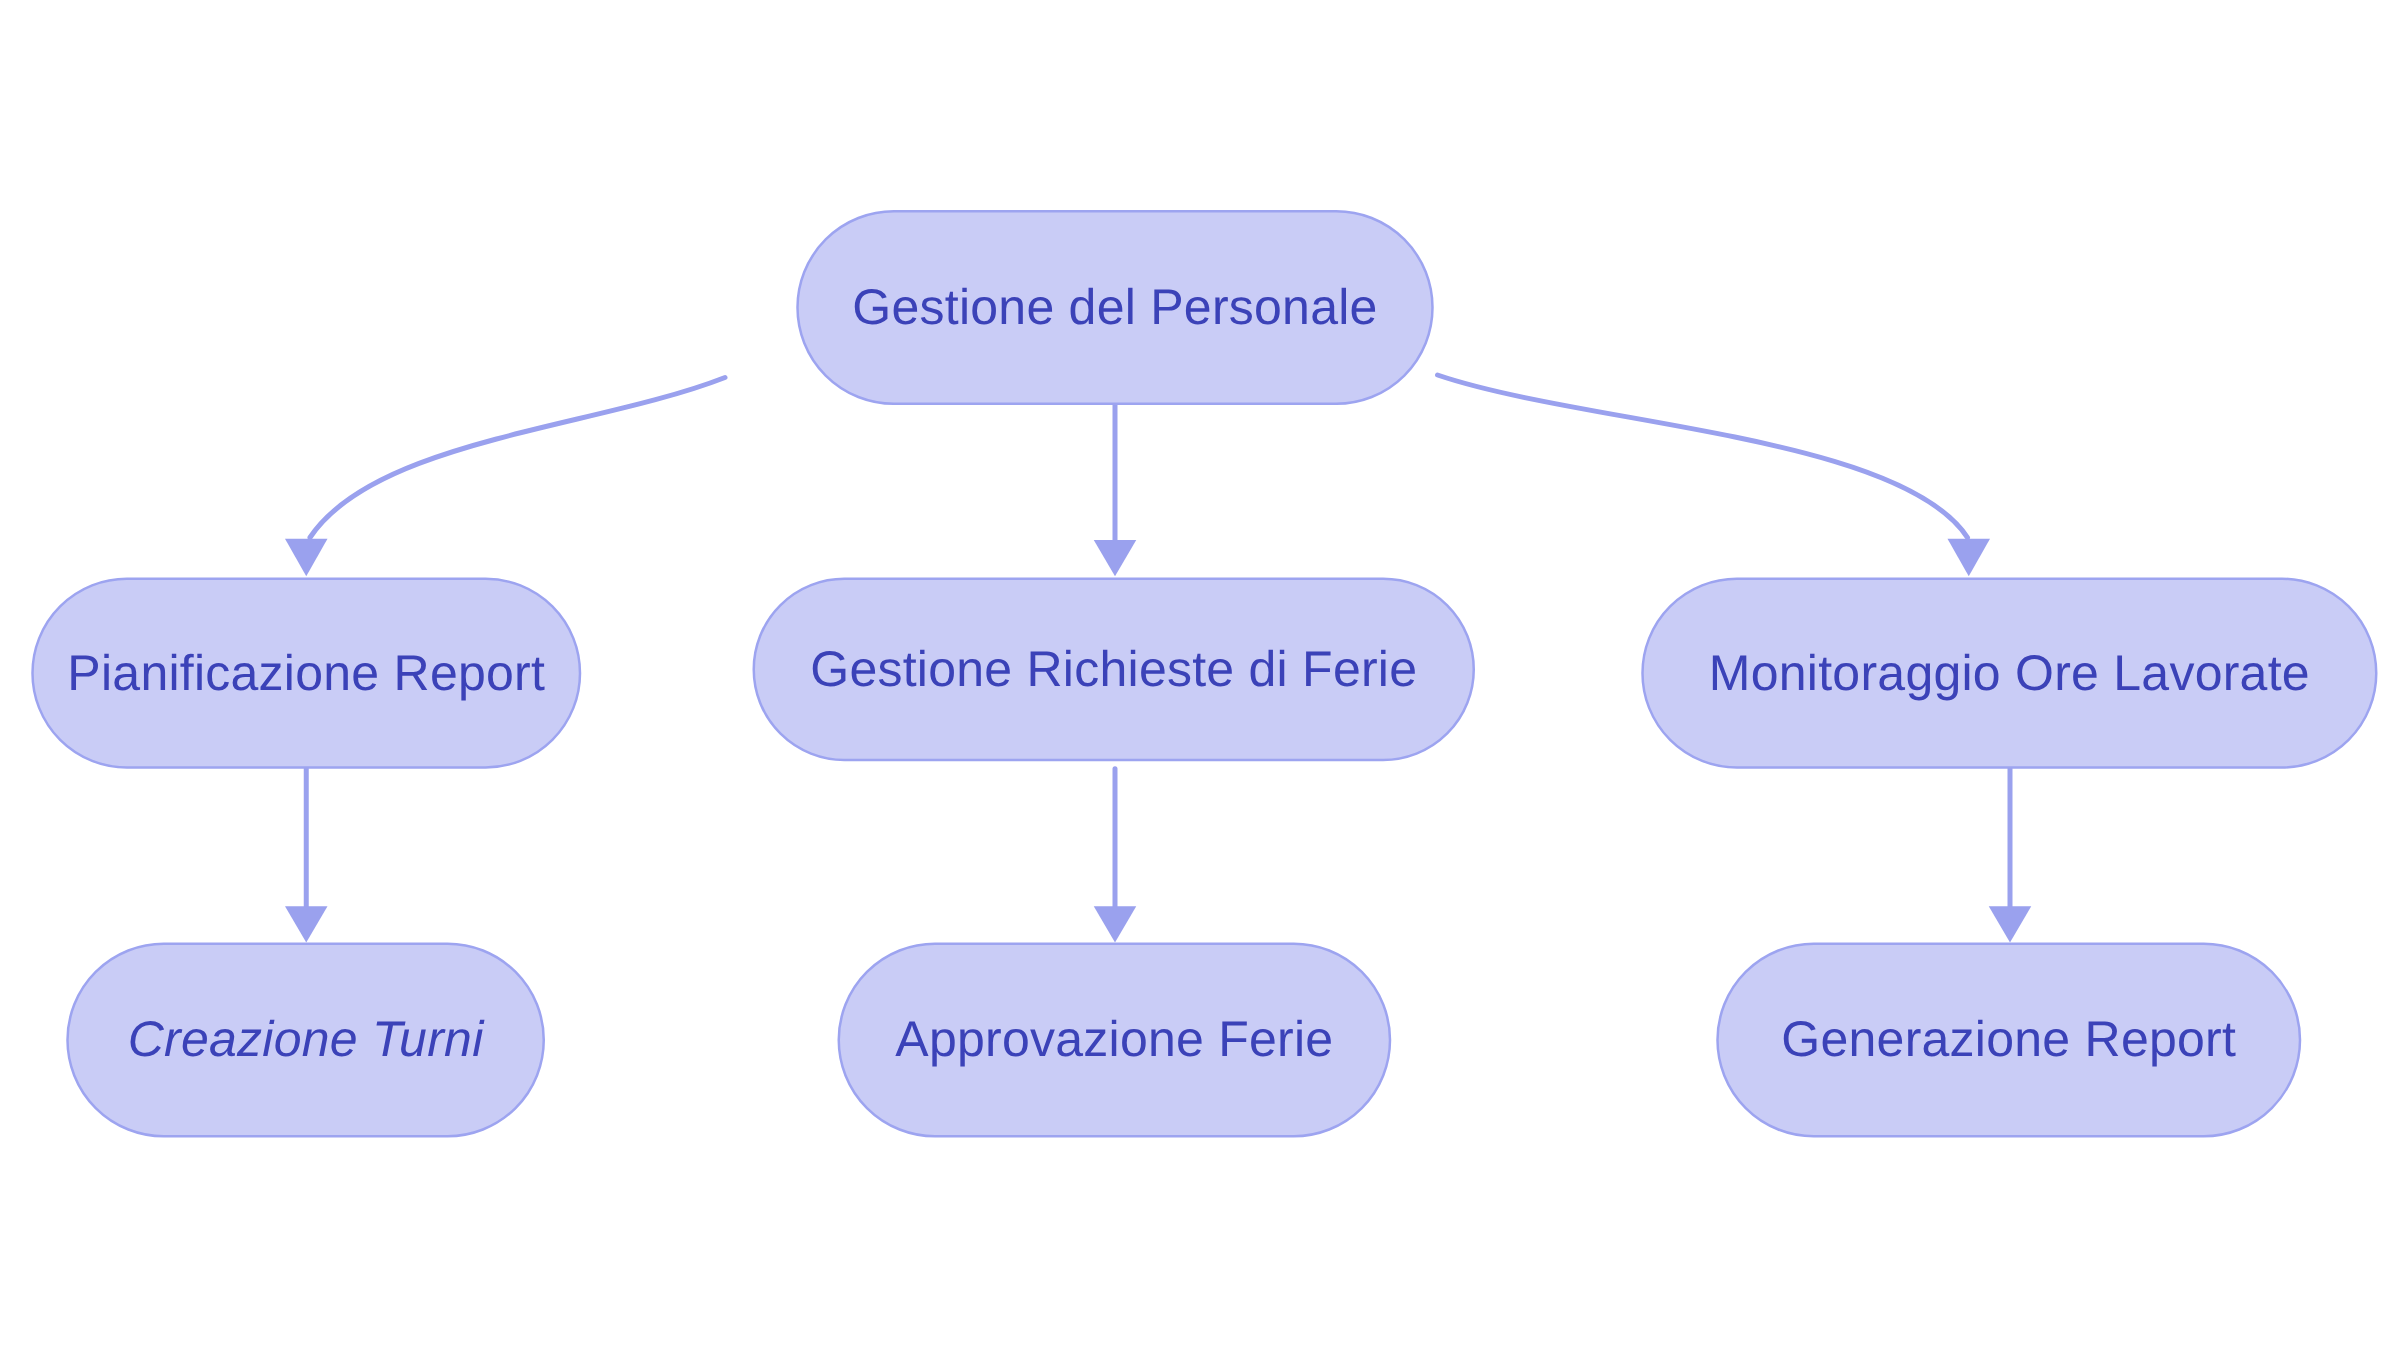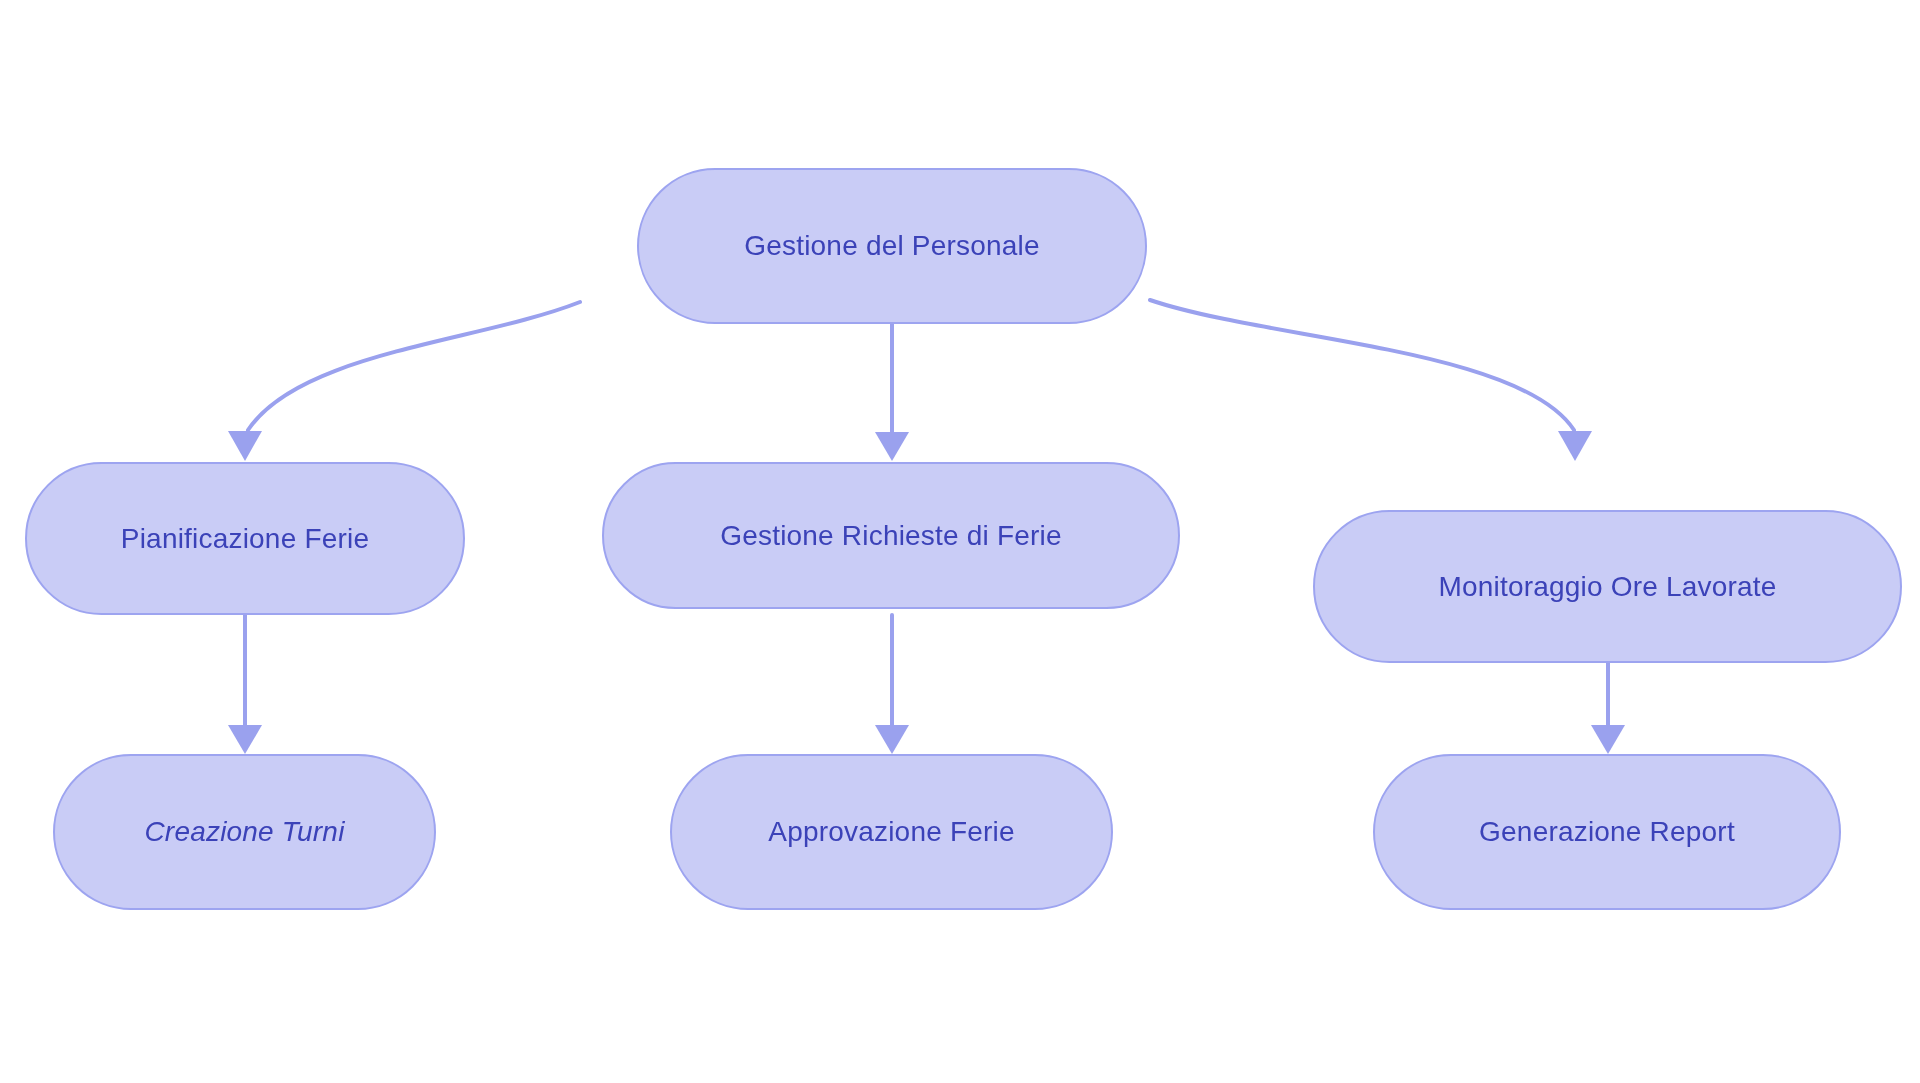--- a/index.html
+++ b/index.html
@@ -36,30 +36,30 @@
   .node {
     position: absolute;
     box-sizing: border-box;
     background: var(--node-fill, #c9ccf6);
     border: 2.5px solid var(--node-border, #9da4f0);
     border-radius: 78px;
     display: flex;
     align-items: center;
     justify-content: center;
     color: var(--node-text, #3b42b8);
-    font-size: 28px;
+    font-size: 40px;
     line-height: 1;
     letter-spacing: 0.2px;
     white-space: nowrap;
     cursor: default;
   }
   #node-root       { left: 637px;  top: 168px; width: 510px; height: 156px; }
   #node-mid-left   { left: 25px;   top: 462px; width: 440px; height: 153px; }
   #node-mid-center { left: 602px;  top: 462px; width: 578px; height: 147px; }
-  #node-mid-right  { left: 1313px; top: 462px; width: 589px; height: 153px; margin-top: 48px; }
+  #node-mid-right  { left: 1313px; top: 462px; width: 589px; height: 153px; }
   #node-bot-left   { left: 53px;   top: 754px; width: 383px; height: 156px; font-style: italic; }
   #node-bot-center { left: 670px;  top: 754px; width: 443px; height: 156px; }
   #node-bot-right  { left: 1373px; top: 754px; width: 468px; height: 156px; }
 </style>
 </head>
 <body style="background: rgb(255, 255, 255);">
 
 <div class="canvas">
 
   <svg class="edges-svg" viewBox="0 0 1920 1083" xmlns="http://www.w3.org/2000/svg">
@@ -81,21 +81,21 @@
 
     <path class="edge-path" d="M 1608 615 L 1608 726"></path>
     <polygon class="arrowhead" points="1591,725 1625,725 1608,754"></polygon>
   </svg>
 
   <div class="node" id="node-root">
     <span>Gestione del Personale</span>
   </div>
 
   <div class="node" id="node-mid-left">
-    <span>Pianificazione Ferie</span>
+    <span>Pianificazione Report</span>
   </div>
 
   <div class="node" id="node-mid-center">
     <span>Gestione Richieste di Ferie</span>
   </div>
 
   <div class="node" id="node-mid-right">
     <span>Monitoraggio Ore Lavorate</span>
   </div>
 

